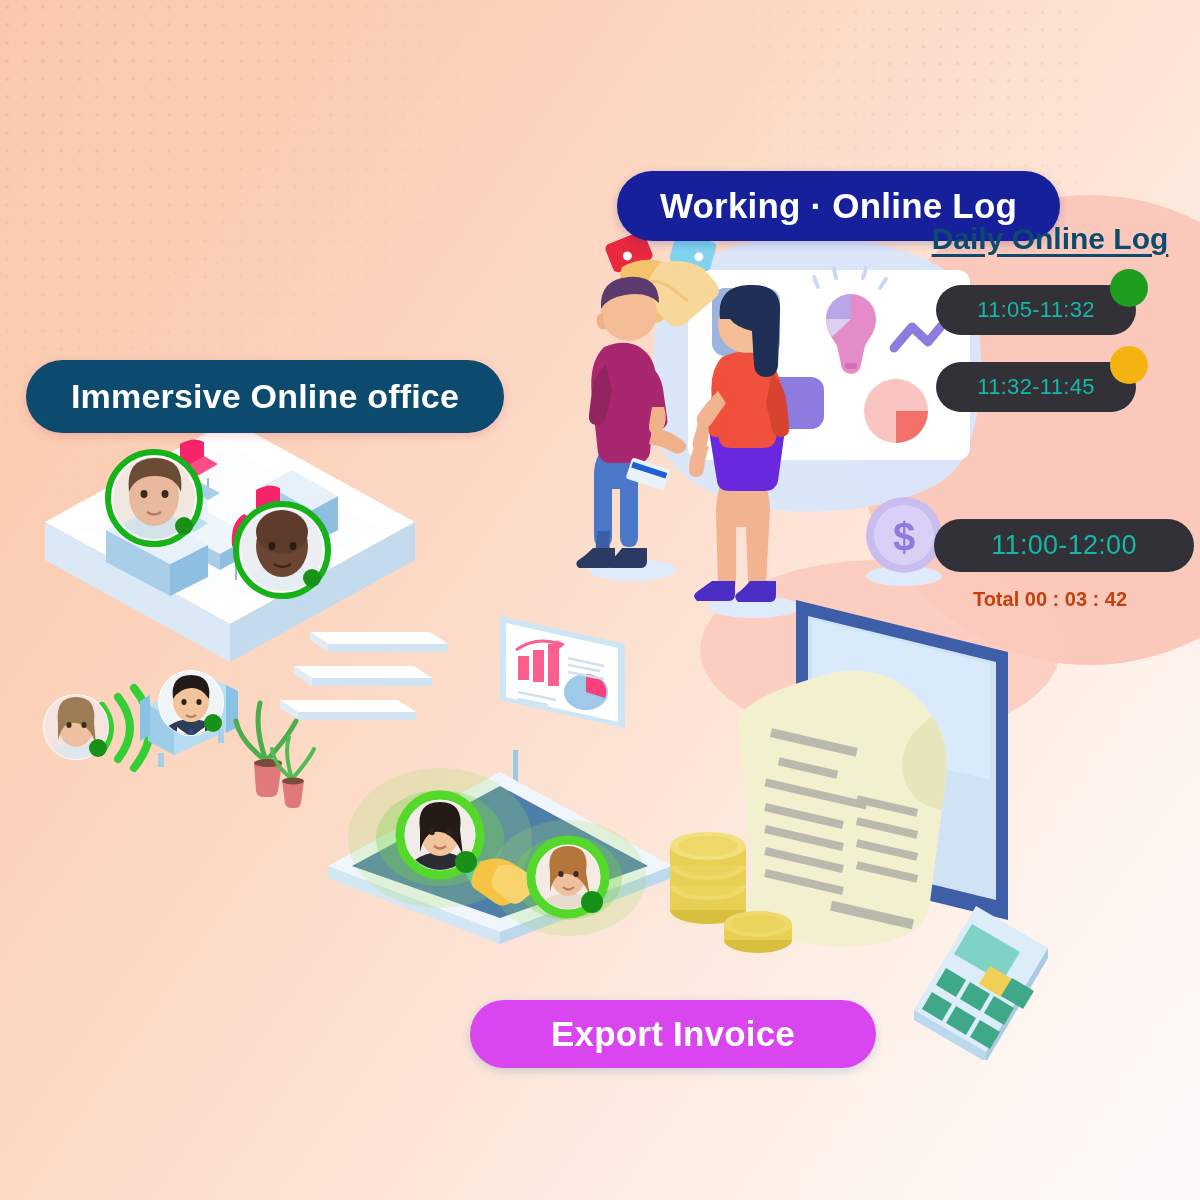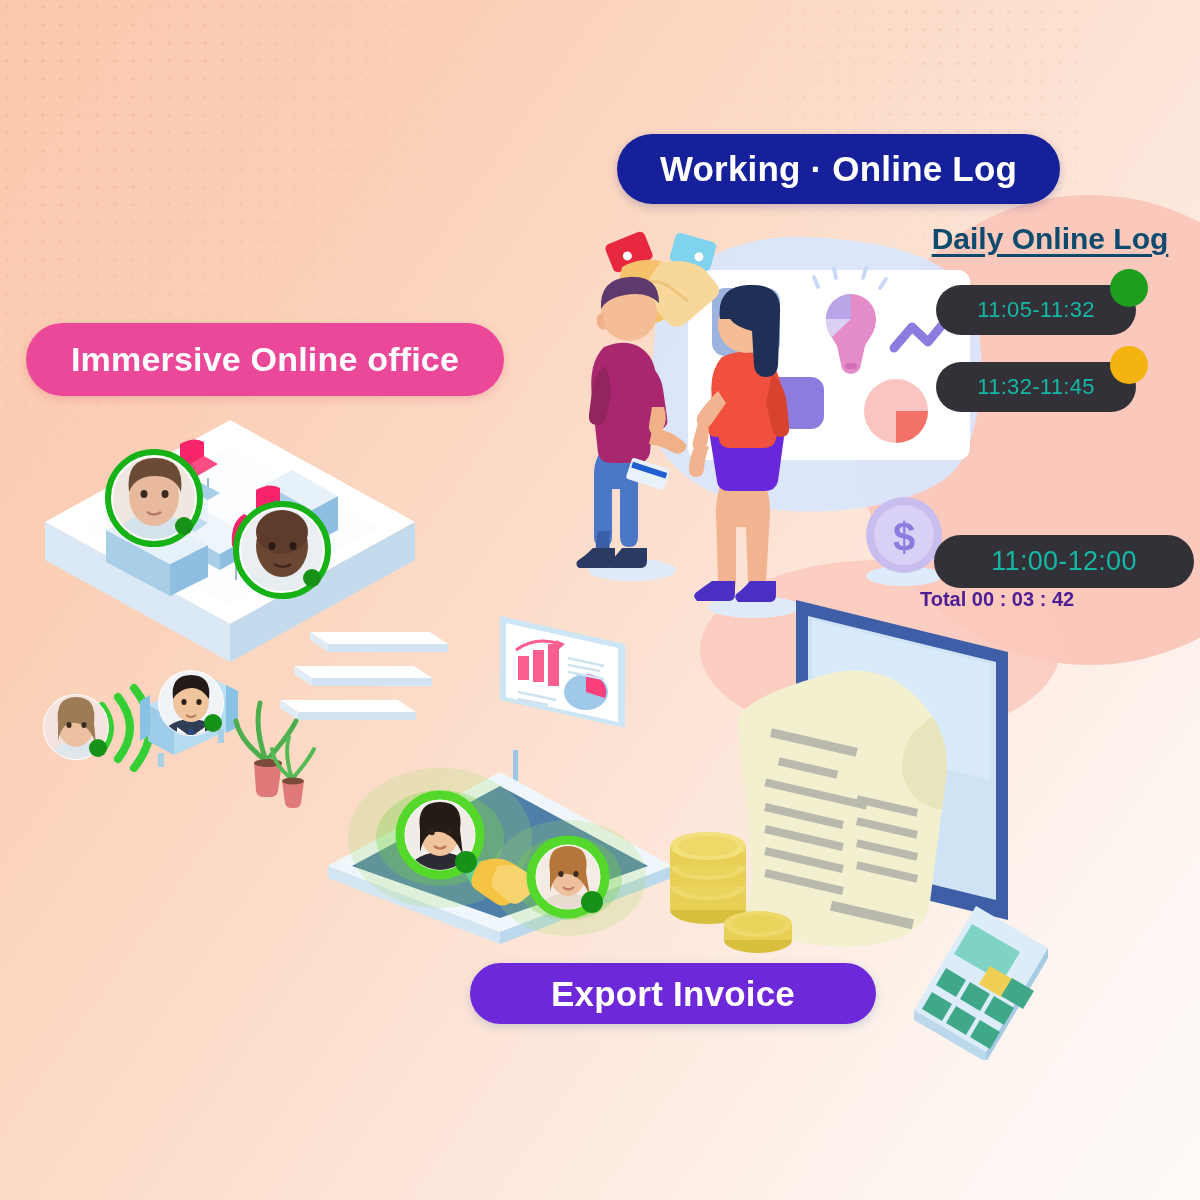--- a/index.html
+++ b/index.html
@@ -38,34 +38,35 @@
   .salmon-blob2{
     position:absolute;left:700px;top:560px;width:360px;height:180px;
     border-radius:50%;background:#fbc9bd;opacity:.85;
   }
 
   
   .badge{
     position:absolute;display:flex;align-items:center;justify-content:center;
     border-radius:60px;color:#fff;font-weight:bold;letter-spacing:.2px;
     white-space:nowrap;
+    margin-top:37px;
   }
   #badge-immersive{
     left:26px;top:323px;width:478px;height:73px;
-    background:#ec4899;font-size:34px;
+    background:#0c4a6e;font-size:34px;
     box-shadow:0 3px 10px rgba(210,60,95,.22);
   }
   #badge-working{
     left:617px;top:134px;width:443px;height:70px;
     background:#16209b;font-size:35px;
     box-shadow:0 3px 10px rgba(20,25,120,.22);
   }
   #badge-export{
-    left:470px;top:963px;width:406px;height:61px;
-    background:#6d28d9;font-size:35px;
+    left:470px;top:963px;width:406px;height:68px;
+    background:#d946ef;font-size:35px;
     box-shadow:0 3px 10px rgba(16,90,150,.2);
   }
 
   
   #log-panel{position:absolute;left:900px;top:222px;width:300px;height:380px;}
   .log-title{
     position:absolute;left:30px;top:0;width:240px;text-align:center;
     color:#0c4a6e;font-size:30px;font-weight:bold;
     text-decoration:underline;text-underline-offset:5px;text-decoration-thickness:3px;
     white-space:nowrap;
@@ -78,25 +79,25 @@
   }
   .dot{
     position:absolute;width:38px;height:38px;border-radius:50%;
     top:-16px;
   }
   #log-row-0{left:36px;top:63px;width:200px;}
   #log-row-1{left:36px;top:140px;width:200px;text-align:right;}
   #log-row-2{left:36px;top:217px;width:200px;}
   #log-row-3{left:34px;top:297px;width:260px;}
   #log-row-0 .pill,#log-row-1 .pill,#log-row-2 .pill{width:200px;}
-  #log-row-3 .pill{width:260px;font-size:27px;height:53px;border-radius:27px;margin-top:16px;}
+  #log-row-3 .pill{width:260px;font-size:27px;height:53px;border-radius:27px;}
   #log-row-0 .dot,#log-row-1 .dot,#log-row-2 .dot{right:-12px;}
   .log-total{
-    position:absolute;left:20px;top:366px;width:260px;
-    color:#4c1d95;font-size:20px;font-weight:bold;white-space:nowrap;
+    position:absolute;left:20px;top:366px;width:260px;text-align:center;
+    color:#c2410c;font-size:20px;font-weight:bold;white-space:nowrap;
   }
 
   
   .abs{position:absolute;}
 </style>
 </head>
 <body>
 
 <div class="stage">
 

